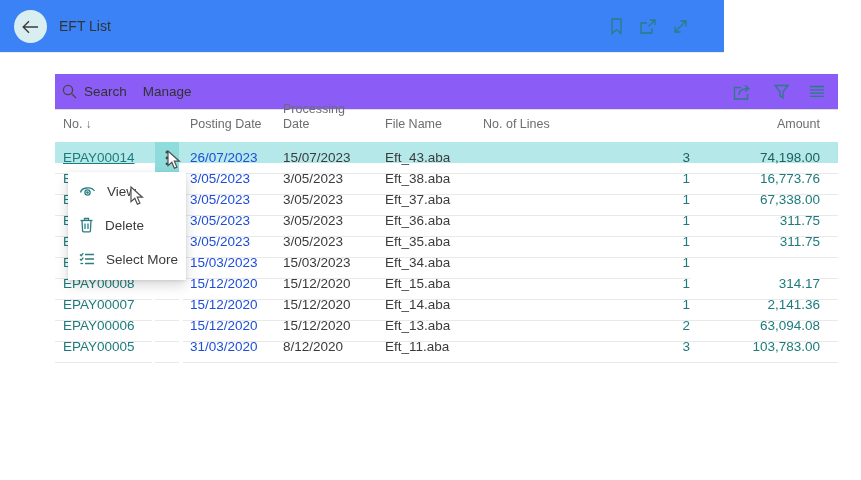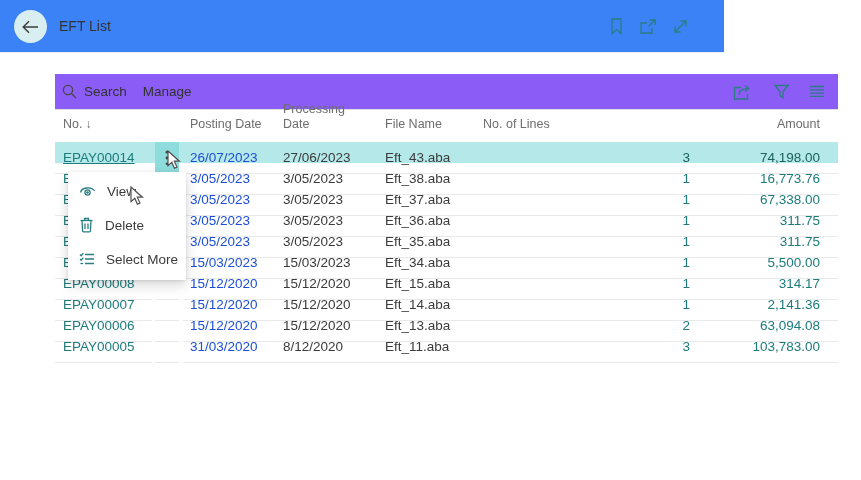--- a/index.html
+++ b/index.html
@@ -149,21 +149,21 @@
     <div class="cell c-ell">
       <span class="dots">
         <svg width="4" height="16" viewBox="0 0 4 16" fill="#3f4748">
             <circle cx="2" cy="2.2" r="1.4"></circle>
             <circle cx="2" cy="8" r="1.4"></circle>
             <circle cx="2" cy="13.8" r="1.4"></circle>
           </svg>
       </span>
     </div>
     <div class="cell c-post">26/07/2023</div>
-    <div class="cell c-proc">27/06/2023</div>
+    <div class="cell c-proc">15/07/2023</div>
     <div class="cell c-file">Eft_43.aba</div>
     <div class="cell c-lines">3</div>
     <div class="cell c-amt">74,198.00</div>
     <div class="cell c-pad"></div>
   </div>
 
   <div class="row grid">
     <div class="cell c-no"><span class="link">EPAY00013</span></div>
     <div class="cell c-ell">
       <span class="dots">
@@ -247,21 +247,20 @@
             <circle cx="2" cy="2.2" r="1.4"></circle>
             <circle cx="2" cy="8" r="1.4"></circle>
             <circle cx="2" cy="13.8" r="1.4"></circle>
           </svg>
       </span>
     </div>
     <div class="cell c-post">15/03/2023</div>
     <div class="cell c-proc">15/03/2023</div>
     <div class="cell c-file">Eft_34.aba</div>
     <div class="cell c-lines">1</div>
-    <div class="cell c-amt">5,500.00</div>
     <div class="cell c-pad"></div>
   </div>
 
   <div class="row grid">
     <div class="cell c-no"><span class="link">EPAY00008</span></div>
     <div class="cell c-ell">
       <span class="dots">
         <svg width="4" height="16" viewBox="0 0 4 16" fill="#3f4748">
             <circle cx="2" cy="2.2" r="1.4"></circle>
             <circle cx="2" cy="8" r="1.4"></circle>

